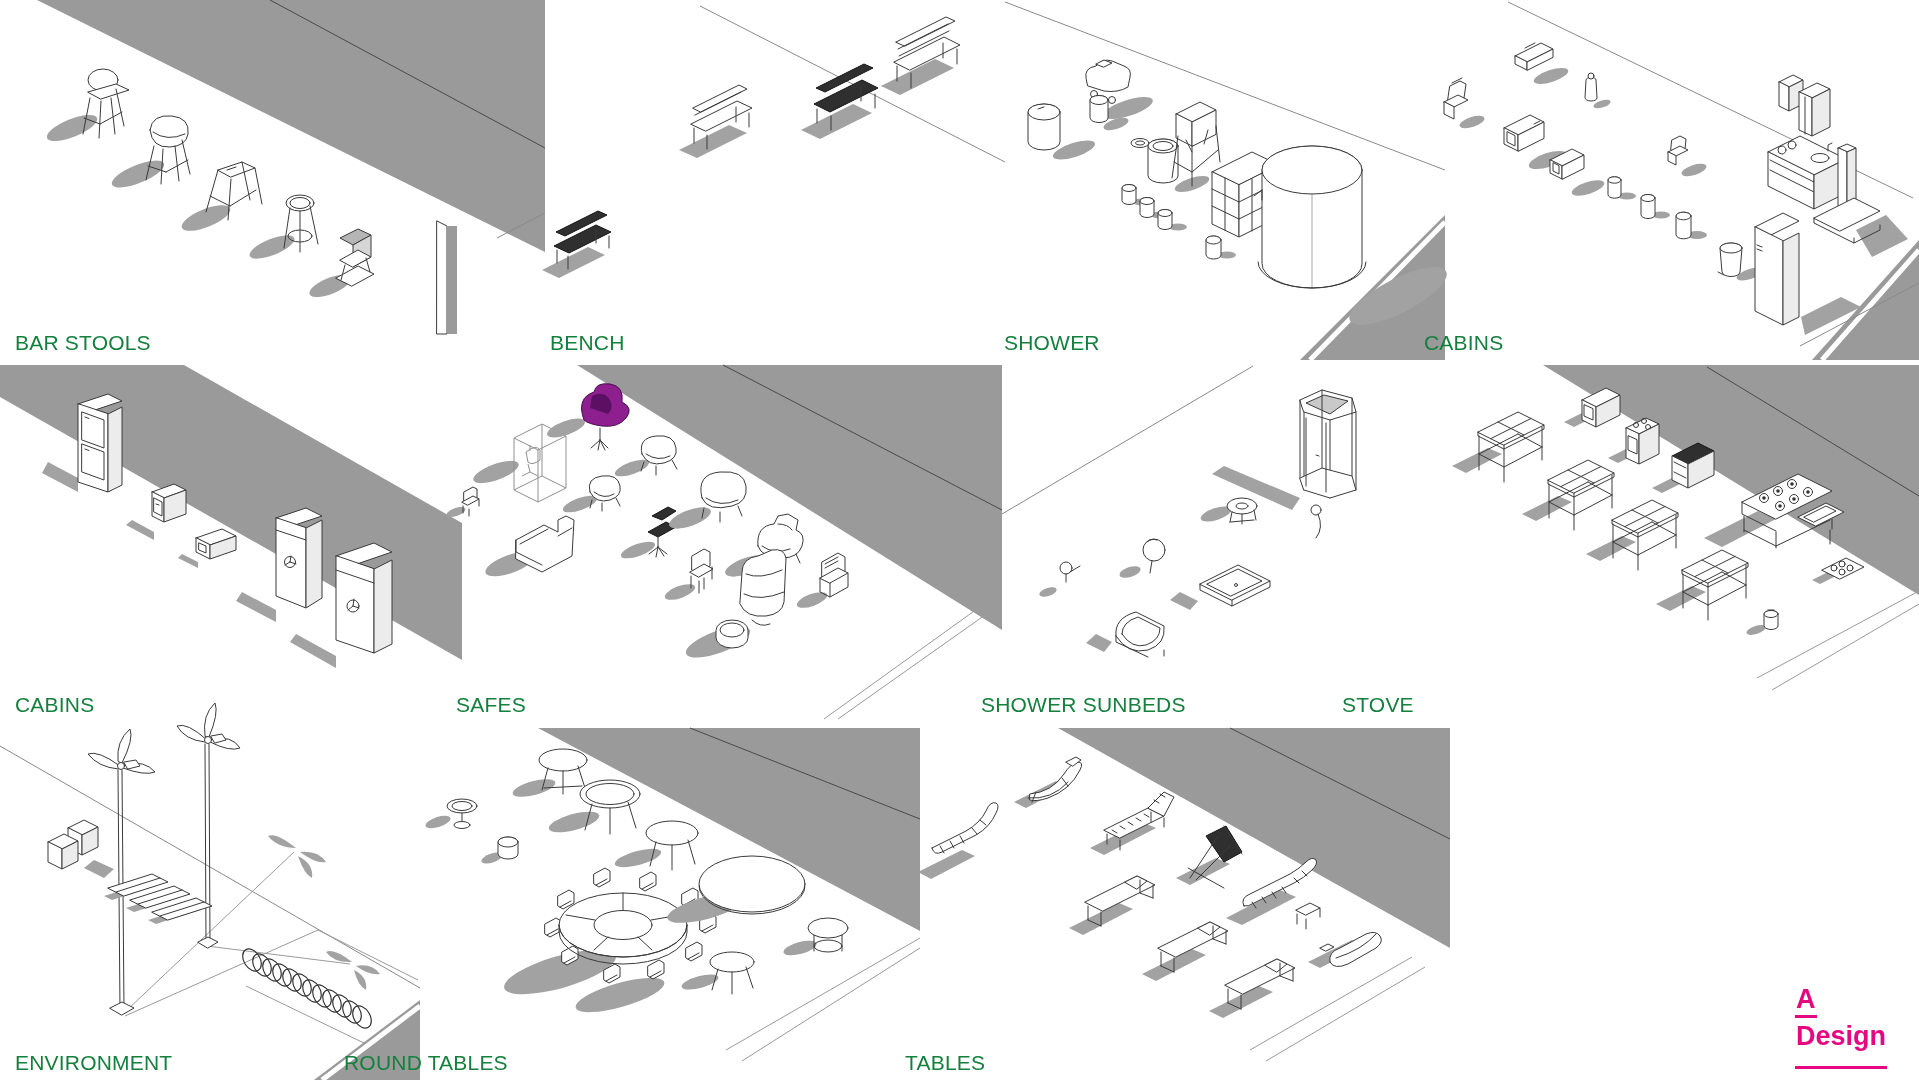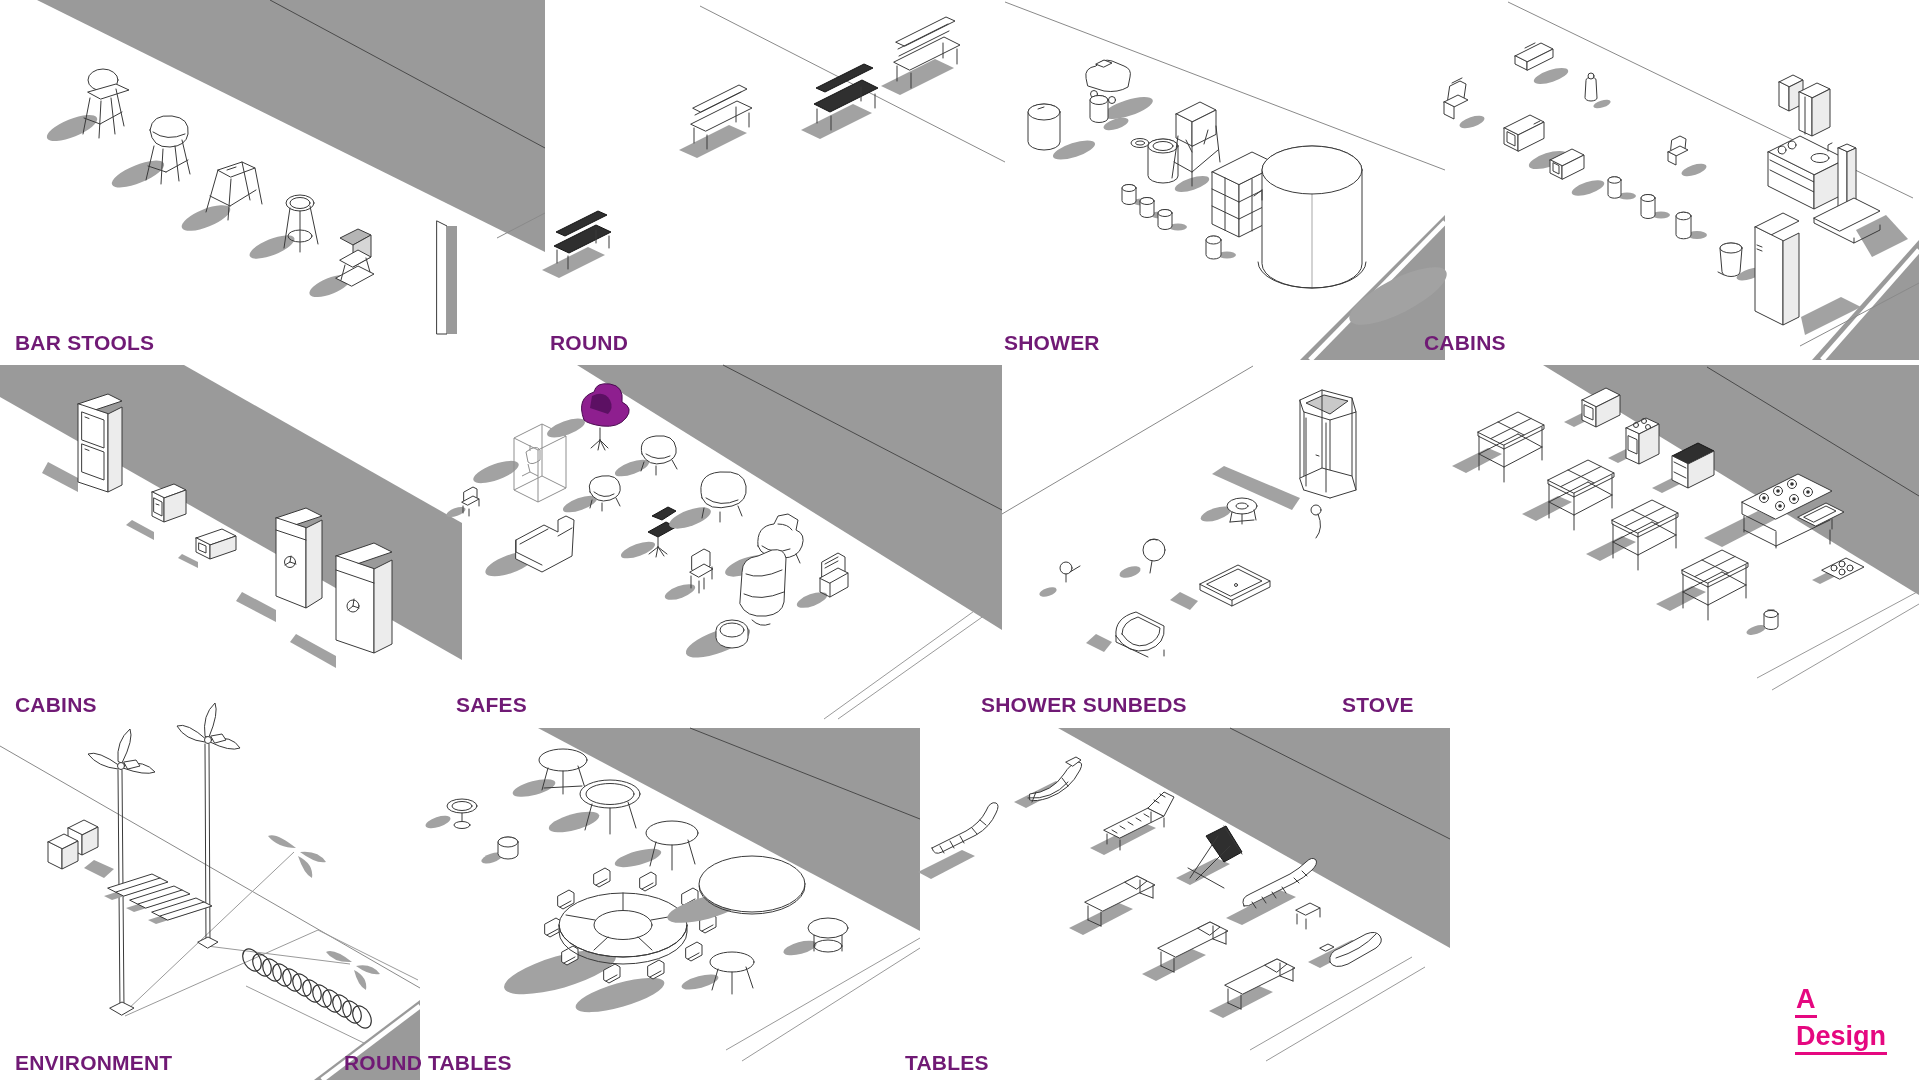--- a/index.html
+++ b/index.html
@@ -2,26 +2,26 @@
 <html><head>
 <meta charset="utf-8">
 <style>
   html,body{margin:0;padding:0}
   body{
     width:1919px;height:1080px;background:#ffffff;overflow:hidden;position:relative;
     font-family:"Liberation Sans",sans-serif;
   }
   .scene-svg{position:absolute;left:0;top:0}
   .tile-label{
-    position:absolute;font-weight:700;font-size:21px;letter-spacing:.2px;
-    color:#701a75;white-space:nowrap;line-height:22px;text-align:right;
+    position:absolute;font-weight:400;font-size:21px;letter-spacing:.2px;
+    color:#15803d;white-space:nowrap;line-height:22px;text-align:right;
   }
   .logo{position:absolute;left:1795px;top:986px;color:#e50880;font-weight:700;line-height:1}
   .logo .l1{display:inline-block;font-size:27px;border-bottom:3px solid #e50880;padding:0 1px 2px 1px}
-  .logo .l2{display:inline-block;font-size:27px;border-bottom:3px solid #e50880;padding:0 1px 2px 1px;margin-top:5px}
+  .logo .l2{display:inline-block;font-size:27px;border-bottom:3px solid #e50880;padding:0 1px 16px 1px;margin-top:5px}
   
   .band{fill:#9a9a9a}
   .seam{stroke:#4a4a4a;stroke-width:1;fill:none}
   .seamL{stroke:#8a8a8a;stroke-width:1;fill:none}
   .o{fill:#ffffff;stroke:#3a3a3a;stroke-width:1;stroke-linejoin:round;stroke-linecap:round}
   .f{fill:#ececec;stroke:#3a3a3a;stroke-width:1;stroke-linejoin:round}
   .dk{fill:#2f2f2f;stroke:#161616;stroke-width:1;stroke-linejoin:round}
   .ln{fill:none;stroke:#3a3a3a;stroke-width:1;stroke-linecap:round}
   .lnl{fill:none;stroke:#9a9a9a;stroke-width:1}
   .sh{fill:#a2a2a2;stroke:none}
@@ -741,21 +741,21 @@
     <g transform="translate(1322,918)">
       <path class="sh" d="M-14,44 l44,-22 l12,5 l-44,23 z"></path>
       <path class="o" d="M8,44 q-2,-10 10,-14 l26,-14 q10,-4 14,2 q4,6 -4,12 l-28,16 q-14,6 -18,-2 z"></path>
       <path class="ln" d="M14,40 q26,-8 40,-24"></path>
       <path class="o" d="M-2,30 l8,-4 l6,3 l-8,4 z"></path>
     </g>
   </g>
 </svg>
 
 <div class="tile-label" style="left:15px;top:332px">BAR STOOLS</div>
-<div class="tile-label" style="left:550px;top:332px">ROUND</div>
+<div class="tile-label" style="left:550px;top:332px">BENCH</div>
 <div class="tile-label" style="left:1004px;top:332px">SHOWER</div>
 <div class="tile-label" style="left:1424px;top:332px">CABINS</div>
 <div class="tile-label" style="left:15px;top:694px">CABINS</div>
 <div class="tile-label" style="left:456px;top:694px">SAFES</div>
 <div class="tile-label" style="left:981px;top:694px">SHOWER SUNBEDS</div>
 <div class="tile-label" style="left:1342px;top:694px">STOVE</div>
 <div class="tile-label" style="left:15px;top:1052px">ENVIRONMENT</div>
 <div class="tile-label" style="left:344px;top:1052px">ROUND TABLES</div>
 <div class="tile-label" style="left:905px;top:1052px">TABLES</div>
 

